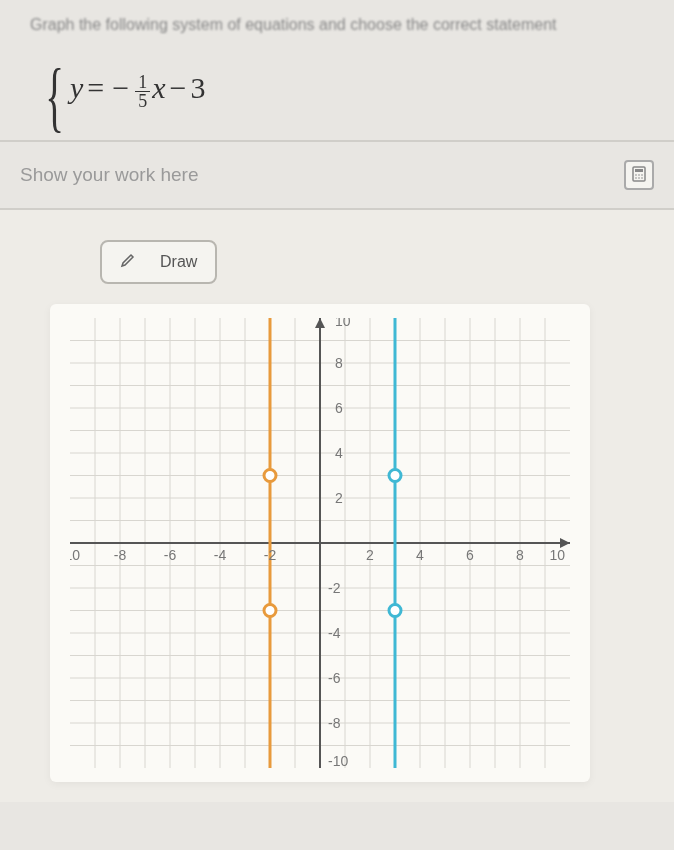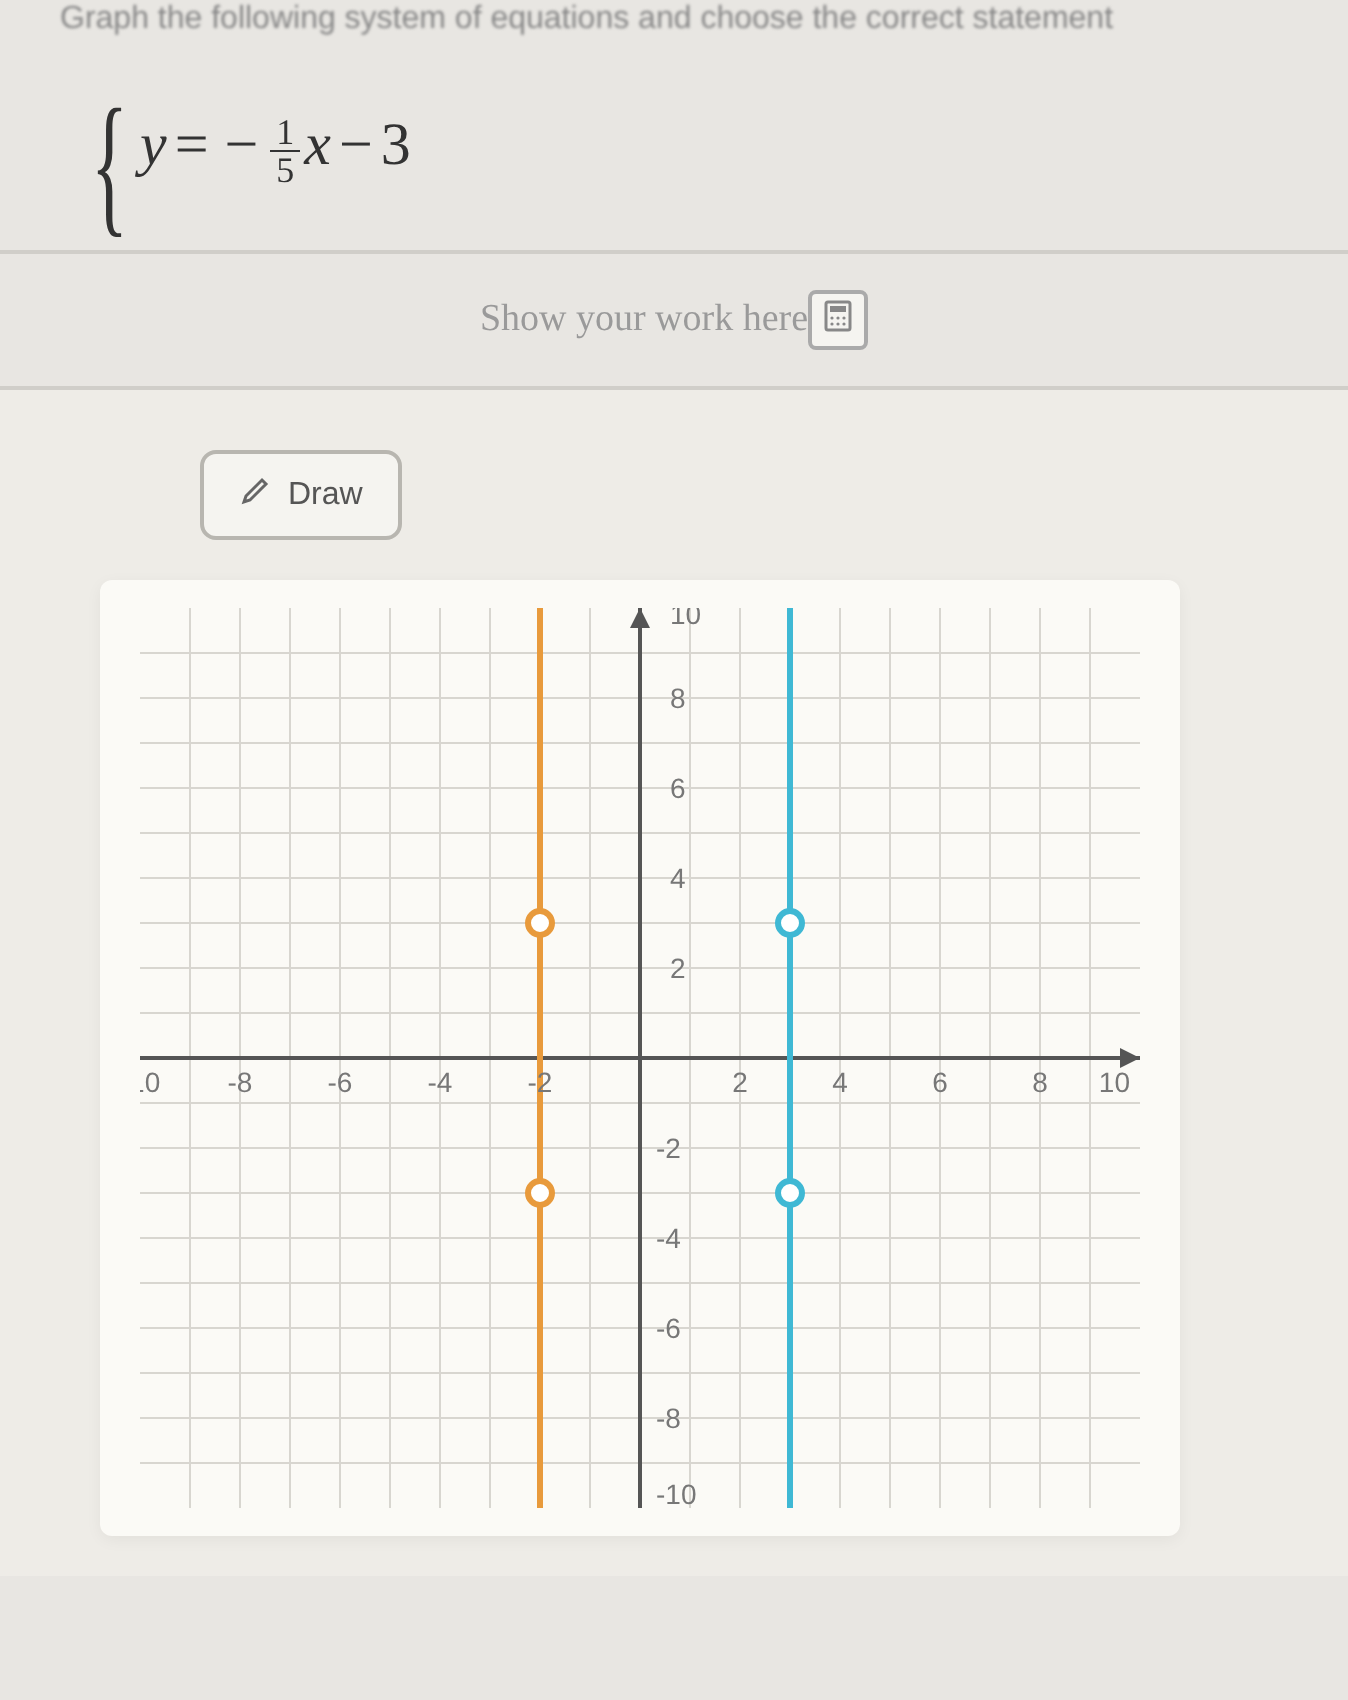--- a/index.html
+++ b/index.html
@@ -6,21 +6,21 @@
   body {
     width: 674px;
     height: 850px;
     background: #e8e6e2;
     font-family: Arial, sans-serif;
     color: #4a4a4a;
     overflow: hidden;
     position: relative;
   }
   .instruction {
-    padding: 1px 20px 12px 30px;
+    padding: 16px 20px 12px 30px;
     font-size: 16px;
     color: #888;
     font-weight: 500;
     filter: blur(0.8px);
   }
   .equation-block {
     padding: 18px 20px 28px 50px;
     position: relative;
   }
   .brace {
@@ -45,42 +45,41 @@
   .eq .num { font-style: normal; }
   .frac { display:inline-block; vertical-align: middle; text-align:center; font-size:18px; font-style:normal; line-height:1; margin:0 2px;}
   .frac .n { display:block; border-bottom:1.5px solid #333; padding:0 3px;}
   .frac .d { display:block; padding:0 3px;}
   .divider { border-top: 2px solid #d0cec9; }
   .show-work {
     padding: 18px 20px;
     color: #9a9a9a;
     font-size: 19px;
     display:flex;
-    justify-content:center;
+    justify-content:space-between;
     align-items:center;
     border-bottom: 2px solid #d0cec9;
-    font-family: Liberation Serif, serif;
   }
   .calc-btn {
     width: 30px; height: 30px;
     border: 2px solid #aaa;
     border-radius: 4px;
     display:flex; align-items:center; justify-content:center;
     background:#f5f4f0;
     color:#888;
     font-size:14px;
   }
   .work-area {
     padding: 30px 20px 20px 100px;
     background: #eeece7;
   }
   .draw-btn {
     display:inline-flex;
     align-items:center;
-    gap:8px;
+    gap:24px;
     padding: 10px 18px;
     border: 2px solid #b8b6b0;
     border-radius: 8px;
     background: #f5f4f0;
     color: #555;
     font-size: 16px;
     margin-bottom: 20px;
   }
   .graph-container {
     width: 540px;

